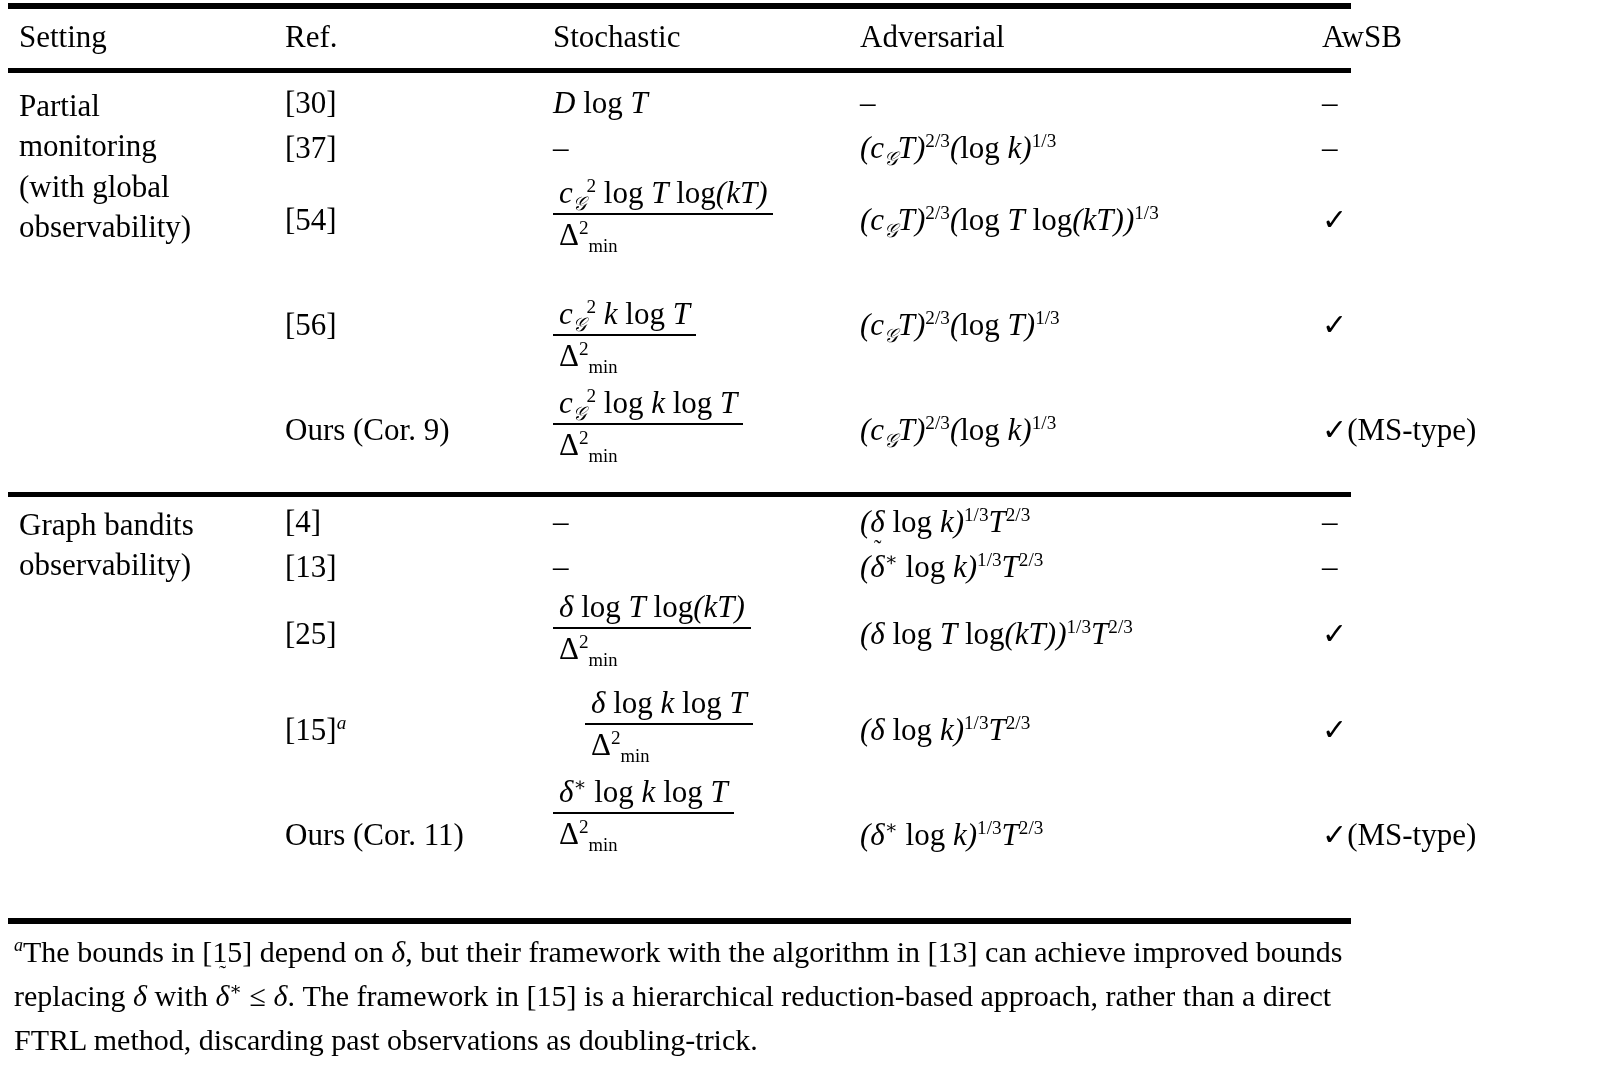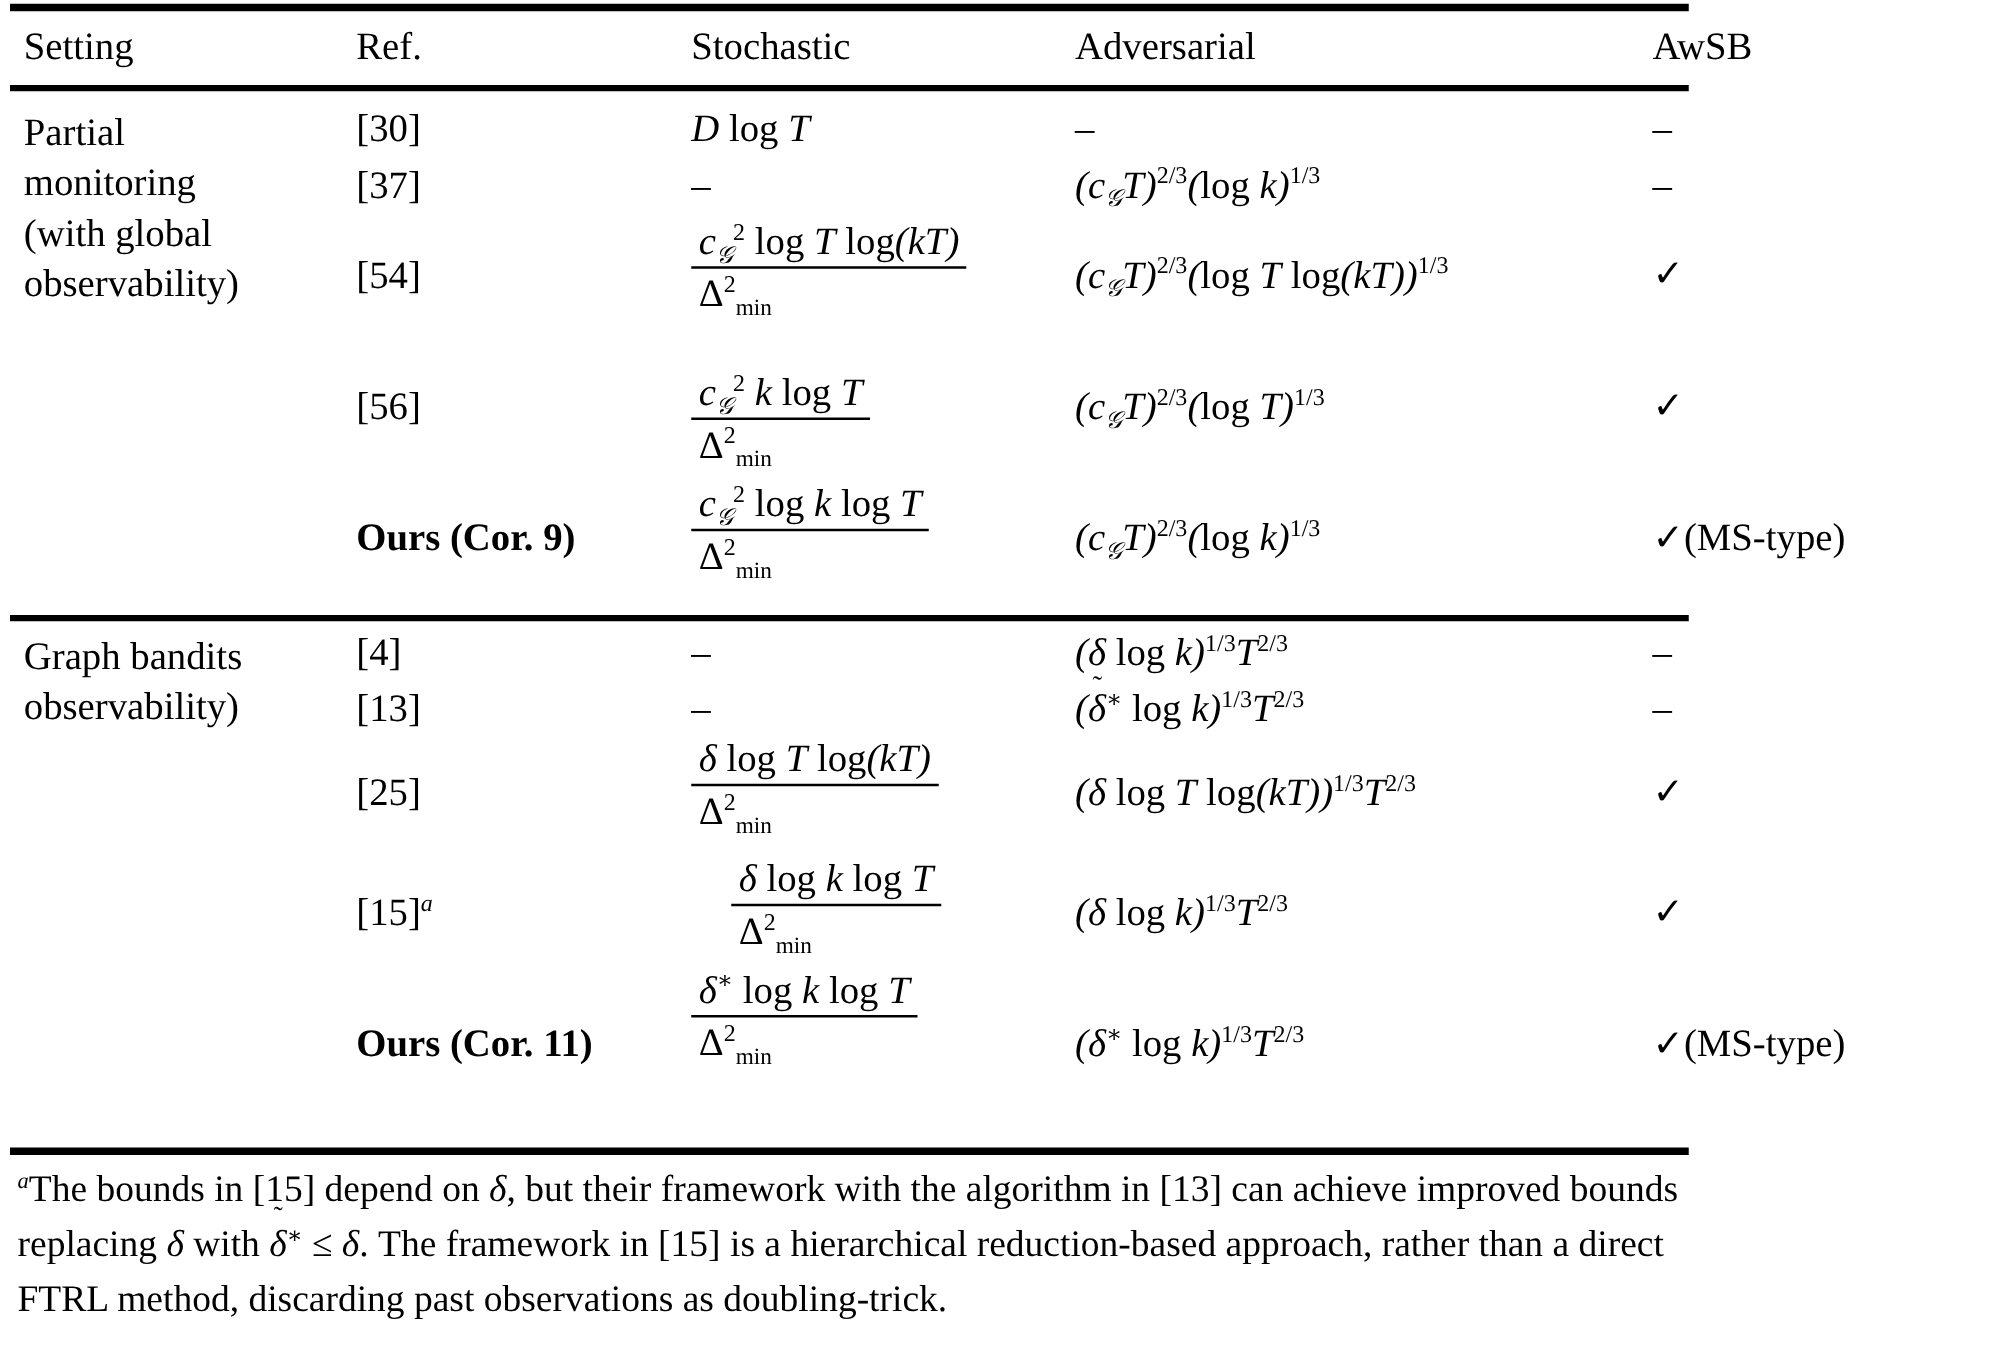--- a/index.html
+++ b/index.html
@@ -49,21 +49,21 @@
   }
 
   .col-setting { left: 19px;   width: 250px; white-space: normal; }
   .col-ref     { left: 285px;  width: 260px; }
   .col-stoch   { left: 553px;  width: 300px; }
   .col-adv     { left: 860px;  width: 450px; }
   .col-awsb    { left: 1322px; width: 270px; }
 
   .header-cell { top: 20px; }
 
-  .bold { font-weight: bold; }
+  .bold { font-weight: normal; }
 
   
   .math {
     font-style: italic;
     font-size: 31px;
   }
   .math .up { font-style: normal; }
   .math .cal {
     font-family: "DejaVu Serif", serif;
     font-style: italic;

